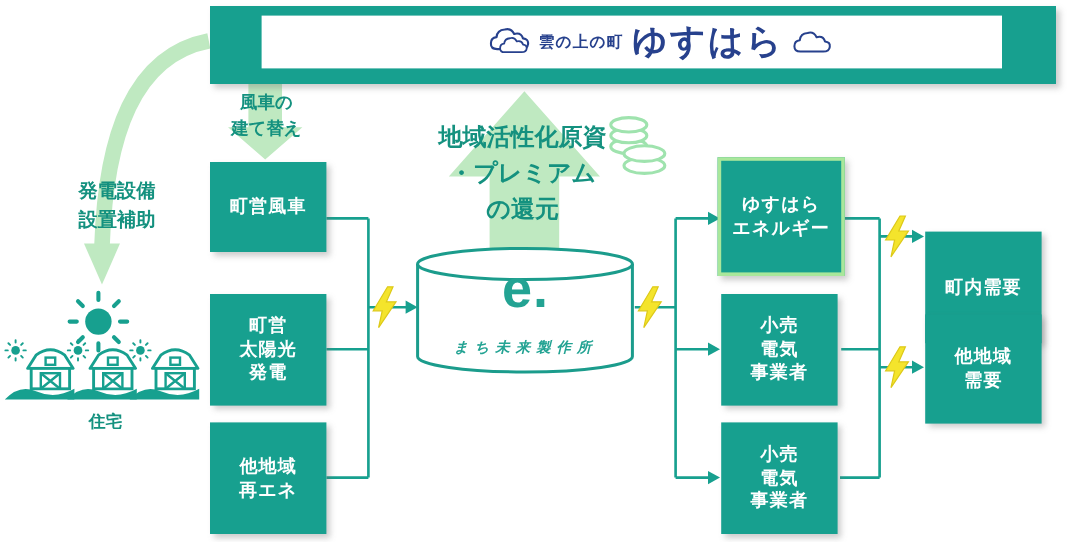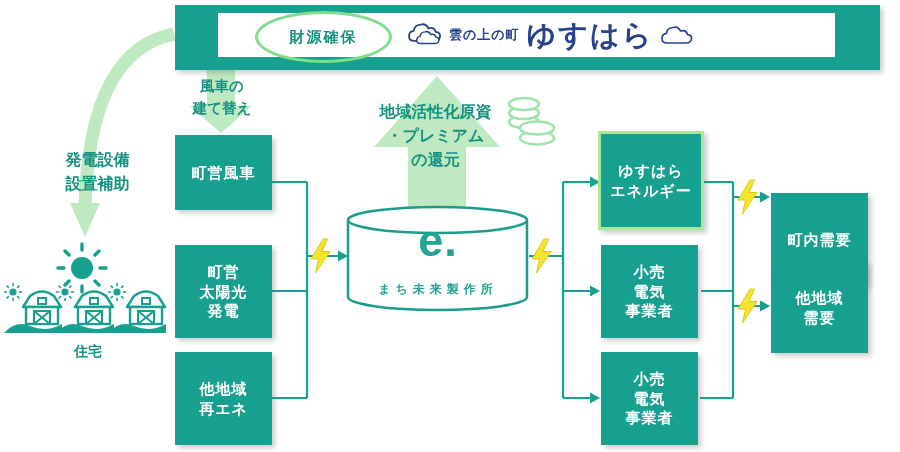--- a/index.html
+++ b/index.html
@@ -36,21 +36,21 @@
     display:flex;align-items:center;justify-content:flex-start;gap:7px;
   }
   #logo-small{color:#27418d;font-weight:bold;font-size:13px;letter-spacing:1px;}
   #logo-main{color:#27418d;font-weight:900;font-size:29px;letter-spacing:2px;line-height:1;}
   #hub-logo{
     position:absolute;z-index:3;left:348px;top:218px;width:180px;text-align:center;
     color:#23a393;font-weight:900;font-size:45px;line-height:1;letter-spacing:1px;
   }
   #hub-name{
     position:absolute;z-index:3;left:342px;top:281px;width:192px;text-align:center;
-    color:#23a393;font-weight:bold;font-size:12px;letter-spacing:5px;
+    color:#23a393;font-weight:bold;font-size:12px;letter-spacing:5px;font-style:italic;
   }
 </style>
 </head>
 <body>
 
 <div id="stage">
 
   <svg class="gfx" width="900" height="452" viewBox="0 0 900 452">
     <defs>
       <g id="cloud">
@@ -128,23 +128,20 @@
     <g>
       <use href="#bolt" x="311" y="239"></use>
       <use href="#bolt" x="532" y="239"></use>
       <use href="#bolt" x="738" y="180"></use>
       <use href="#bolt" x="738" y="289"></use>
     </g>
   </svg>
 
   <div id="banner">
     <div id="banner-white">
-      <div id="funding-ellipse">
-        <span>財源確保</span>
-      </div>
       <div id="logo-row">
         <svg width="34" height="26" viewBox="0 0 34 26">
           <use href="#cloudL1"></use>
           <g transform="translate(0,0) scale(1.05)">
             <path d="M6 18 Q1 18 1 13.5 Q1 9 5.5 8.5 Q6 3 12 2.5 Q17 1 19.5 6 Q25 4.5 26.5 9.5 Q31 10 30.5 14 Q30 18 25 18 Z" fill="#fff" stroke="#27418d" stroke-width="1.7" stroke-linejoin="round"></path>
           </g>
           <g transform="translate(8,8) scale(0.75)">
             <path d="M6 18 Q1 18 1 13.5 Q1 9 5.5 8.5 Q6 3 12 2.5 Q17 1 19.5 6 Q25 4.5 26.5 9.5 Q31 10 30.5 14 Q30 18 25 18 Z" fill="#fff" stroke="#27418d" stroke-width="2" stroke-linejoin="round"></path>
           </g>
         </svg>
@@ -156,21 +153,21 @@
           </g>
         </svg>
       </div>
     </div>
   </div>
 
   <div class="label" style="left:35px;top:148px;width:125px;font-size:16px;">発電設備
 設置補助</div>
   <div class="label" style="left:168px;top:76px;width:108px;font-size:14.5px;">風車の
 建て替え</div>
-  <div class="label" style="left:358px;top:100px;width:155px;font-size:16px;">地域活性化原資
+  <div class="label" style="left:358px;top:100px;width:155px;font-size:20px;">地域活性化原資
 ・プレミアム
 の還元</div>
   <div class="label" style="left:53px;top:341px;width:70px;font-size:14px;">住宅</div>
 
   <div class="box" style="left:175px;top:135px;width:97px;height:75px;">町営風車</div>
   <div class="box" style="left:175px;top:245px;width:97px;height:93px;">町営
 太陽光
 発電</div>
   <div class="box" style="left:175px;top:352px;width:97px;height:93px;">他地域
 再エネ</div>

